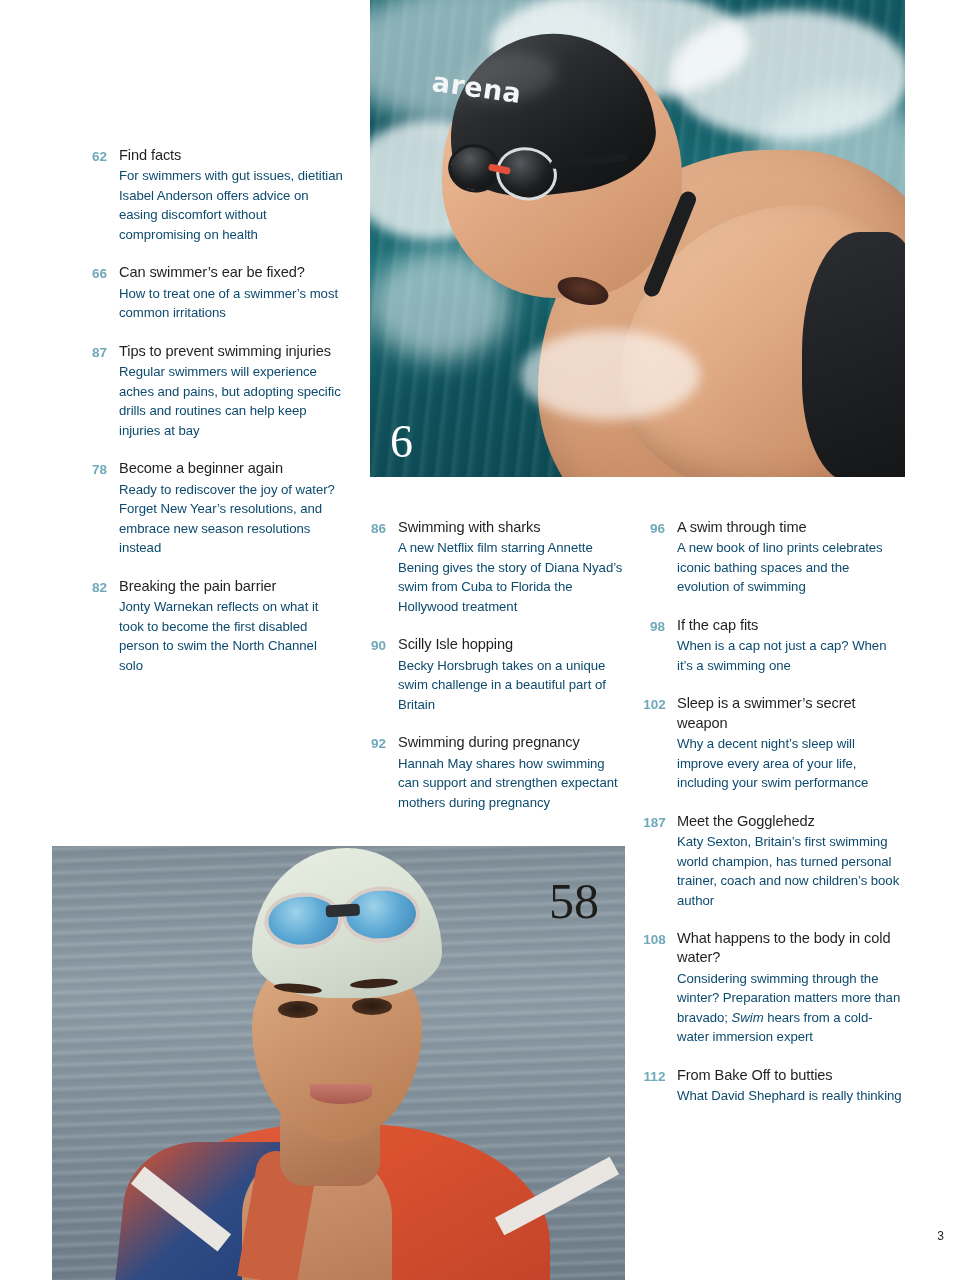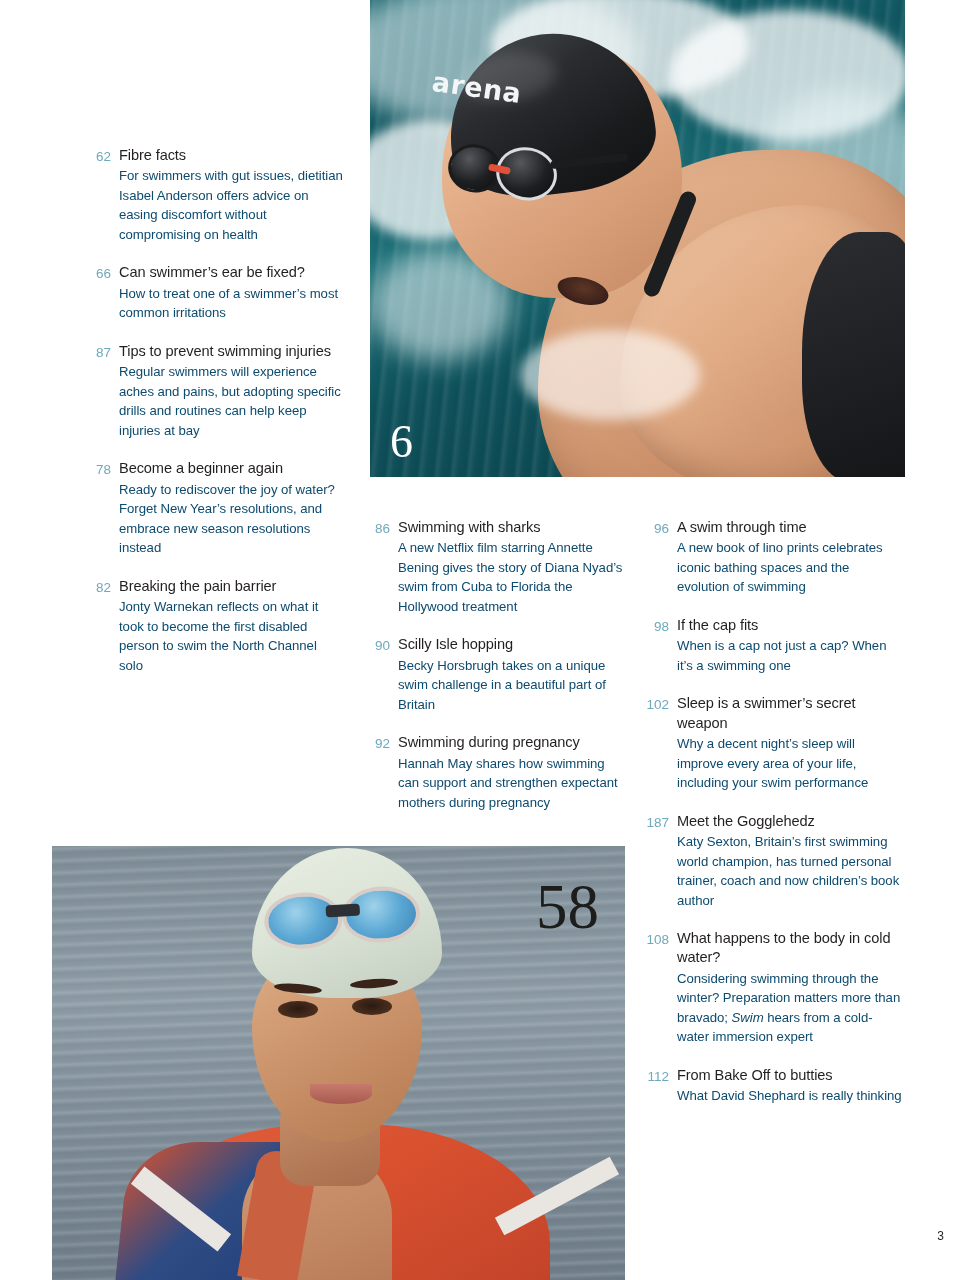--- a/index.html
+++ b/index.html
@@ -353,45 +353,45 @@
     font-family: "Liberation Serif", serif;
     font-size: 46px;
     line-height: 1;
   }
   #photo-number-bottom {
     position: absolute;
     right: 26px;
     top: 30px;
     color: #1d1d1b;
     font-family: "Liberation Serif", serif;
-    font-size: 63px;
+    font-size: 50px;
     line-height: 1;
   }
 
   
   .toc-column {
     position: absolute;
     width: 256px;
   }
   #toc-column-1 { left: 88px; top: 146px; }
   #toc-column-2 { left: 367px; top: 518px; }
   #toc-column-3 { left: 646px; top: 518px; }
 
   .toc-entry {
     display: flex;
     align-items: flex-start;
     margin-bottom: 19px;
   }
   .toc-page {
     flex: 0 0 auto;
     min-width: 23px;
-    text-align: right;
+    text-align: center;
     color: #6fa9ba;
     font-size: 13.5px;
-    font-weight: 400;
+    font-weight: 700;
     line-height: 19.6px;
     padding-top: 1px;
     margin-right: 8px;
     font-family: "Liberation Sans", sans-serif;
   }
   .toc-page.wide { min-width: 29px; margin-left: -6px; }
   .toc-body { flex: 1 1 auto; }
   .toc-title {
     font-size: 14.6px;
     line-height: 19.4px;
@@ -476,21 +476,21 @@
   <div class="girl-eye" id="eye-right"></div>
   <div id="girl-mouth"></div>
 
   <div id="photo-number-bottom">58</div>
 </div>
 
 <div class="toc-column" id="toc-column-1">
     <div class="toc-entry">
       <div class="toc-page">62</div>
       <div class="toc-body">
-        <div class="toc-title">Fibre facts</div>
+        <div class="toc-title">Find facts</div>
         <div class="toc-desc">For swimmers with gut issues, dietitian Isabel Anderson offers advice on easing discomfort without compromising on health</div>
       </div>
     </div>
     <div class="toc-entry">
       <div class="toc-page">66</div>
       <div class="toc-body">
         <div class="toc-title">Can swimmer’s ear be fixed?</div>
         <div class="toc-desc">How to treat one of a swimmer’s most common irritations</div>
       </div>
     </div>

